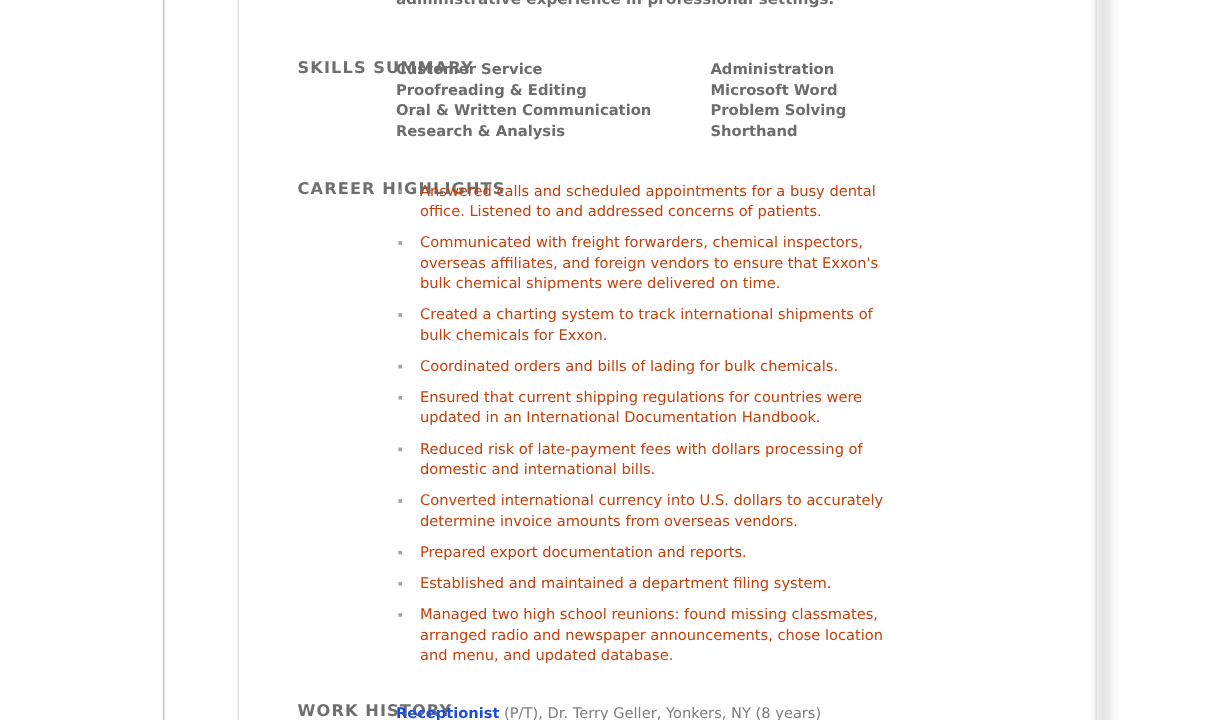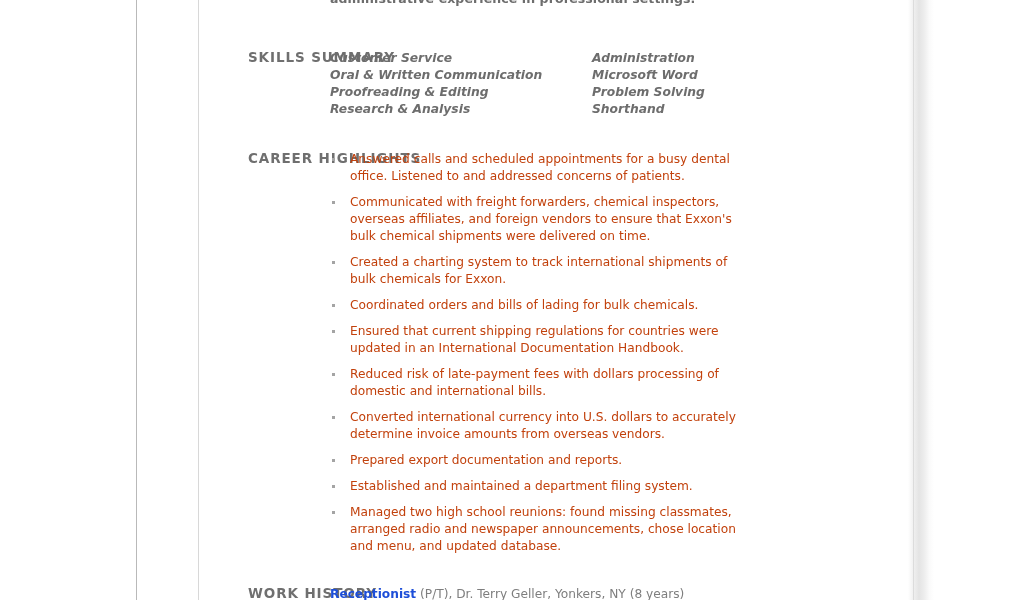--- a/index.html
+++ b/index.html
@@ -119,21 +119,20 @@
     color: #6d6d6d;
     letter-spacing: 0.1px;
     line-height: 1.35;
     white-space: nowrap;
   }
 
   
   .skills-wrap {
     display: flex;
     align-items: flex-start;
-    font-style: italic;
   }
   .skills-col {
     display: flex;
     flex-direction: column;
   }
   .skills-col-a { width: 262px; flex: 0 0 262px; }
   .skills-col-b { width: 230px; flex: 0 0 230px; padding-top: 0px; }
   .skill-item {
     font-size: 12.3px;
     font-weight: bold;
@@ -197,22 +196,22 @@
       </div>
 
       <div class="row" style="top:50px;">
         <div class="label-col">
           <div class="section-heading">SKILLS SUMMARY</div>
         </div>
         <div class="body-col">
           <div class="skills-wrap">
             <div class="skills-col skills-col-a">
               <div class="skill-item">Customer Service</div>
+              <div class="skill-item">Proofreading &amp; Editing</div>
               <div class="skill-item">Oral &amp; Written Communication</div>
-              <div class="skill-item">Proofreading &amp; Editing</div>
               <div class="skill-item">Research &amp; Analysis</div>
             </div>
             <div class="skills-col skills-col-b">
               <div class="skill-item">Administration</div>
               <div class="skill-item">Microsoft Word</div>
               <div class="skill-item">Problem Solving</div>
               <div class="skill-item">Shorthand</div>
             </div>
           </div>
         </div>

